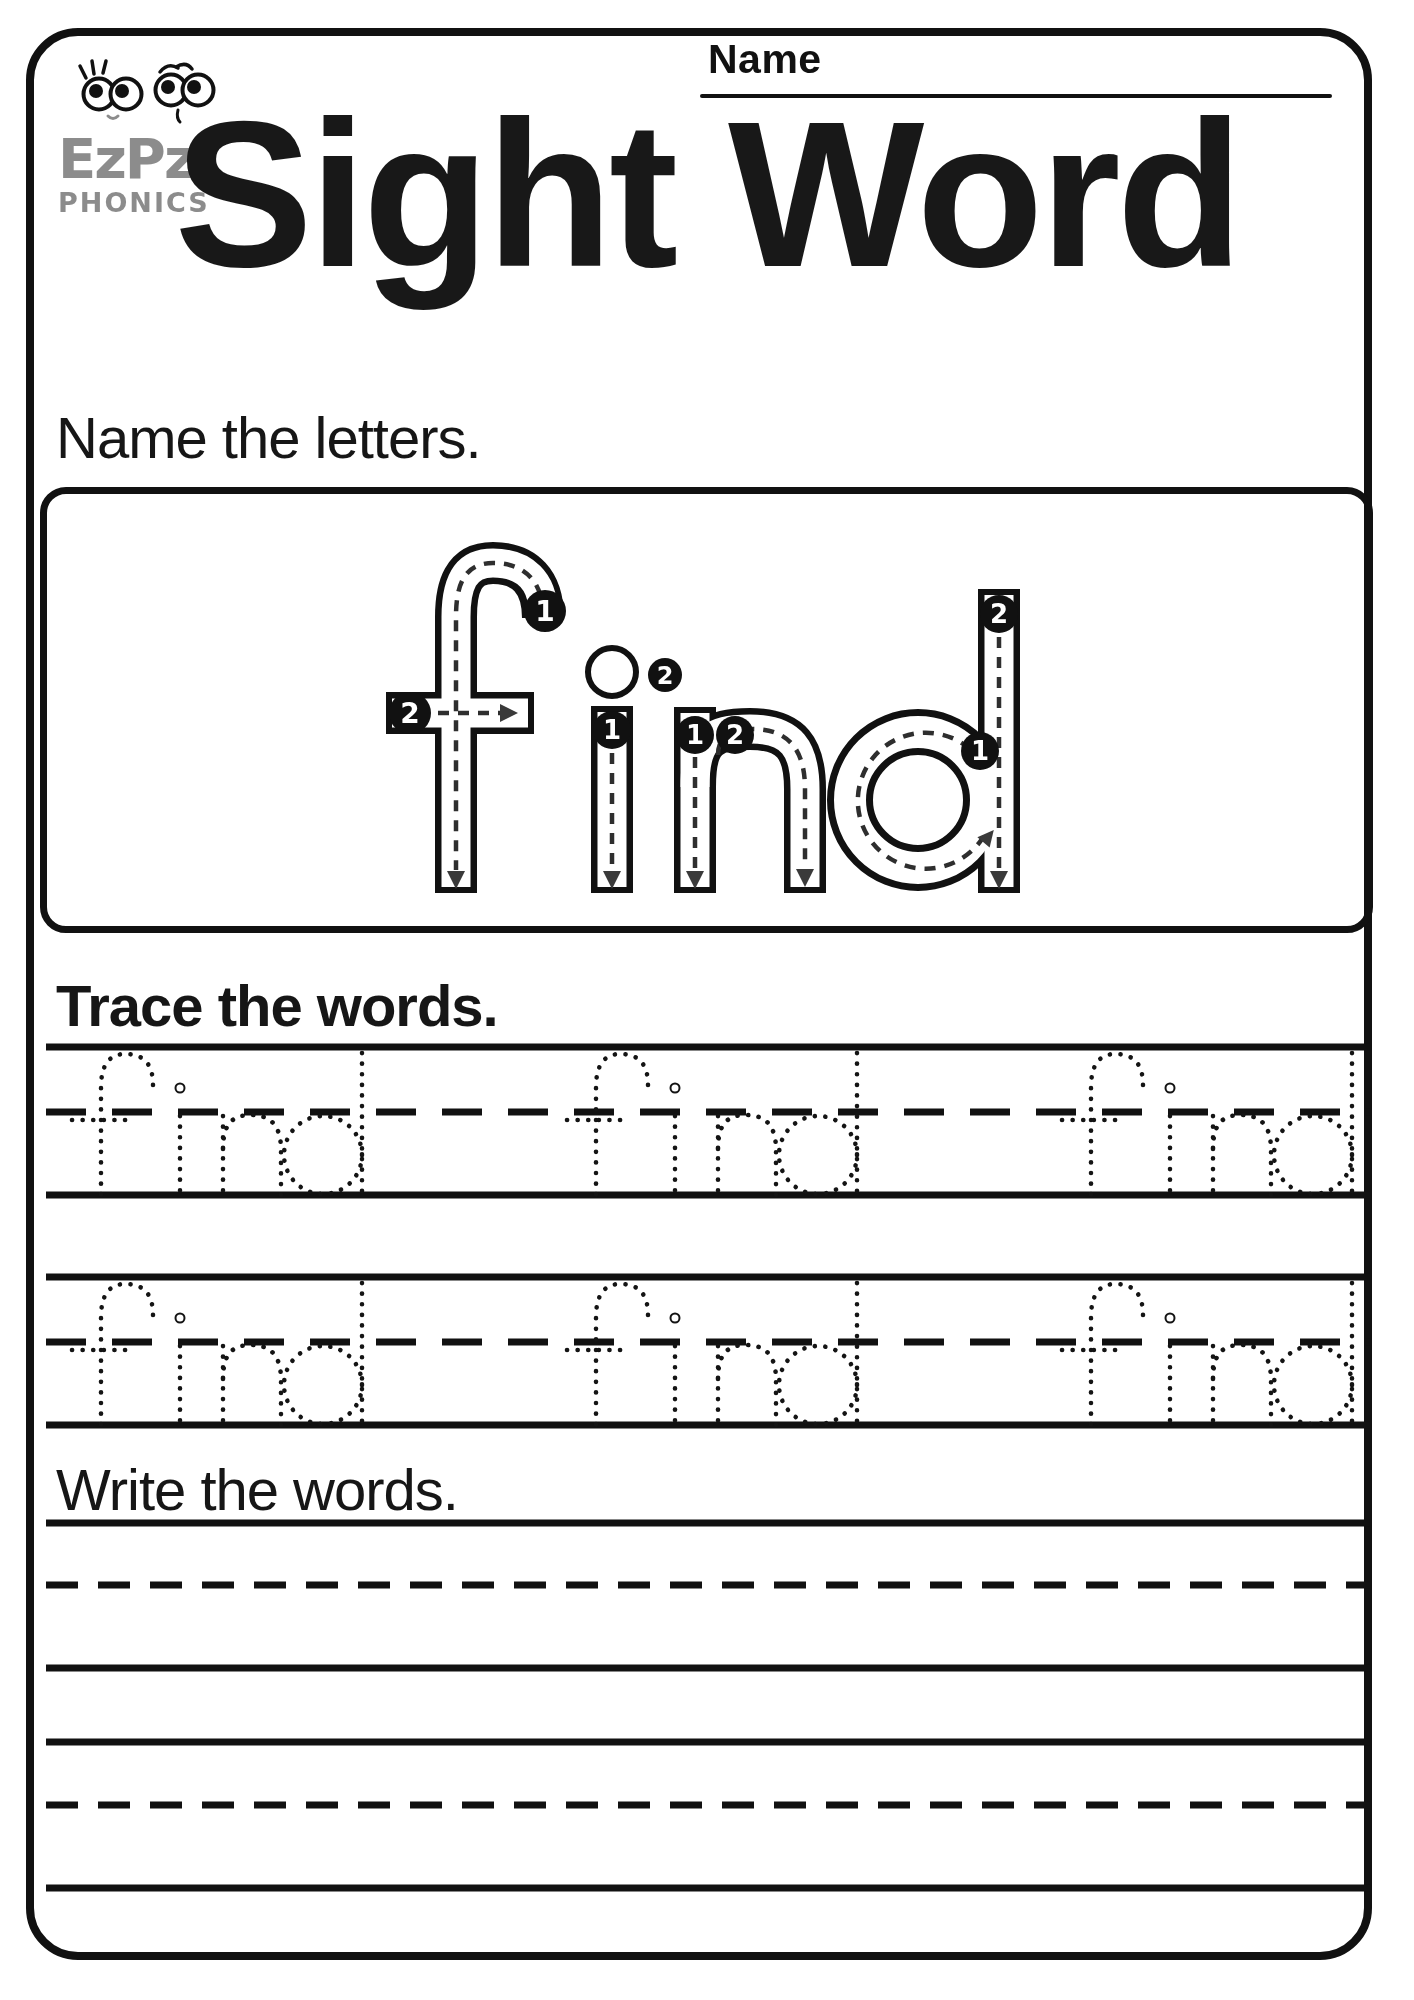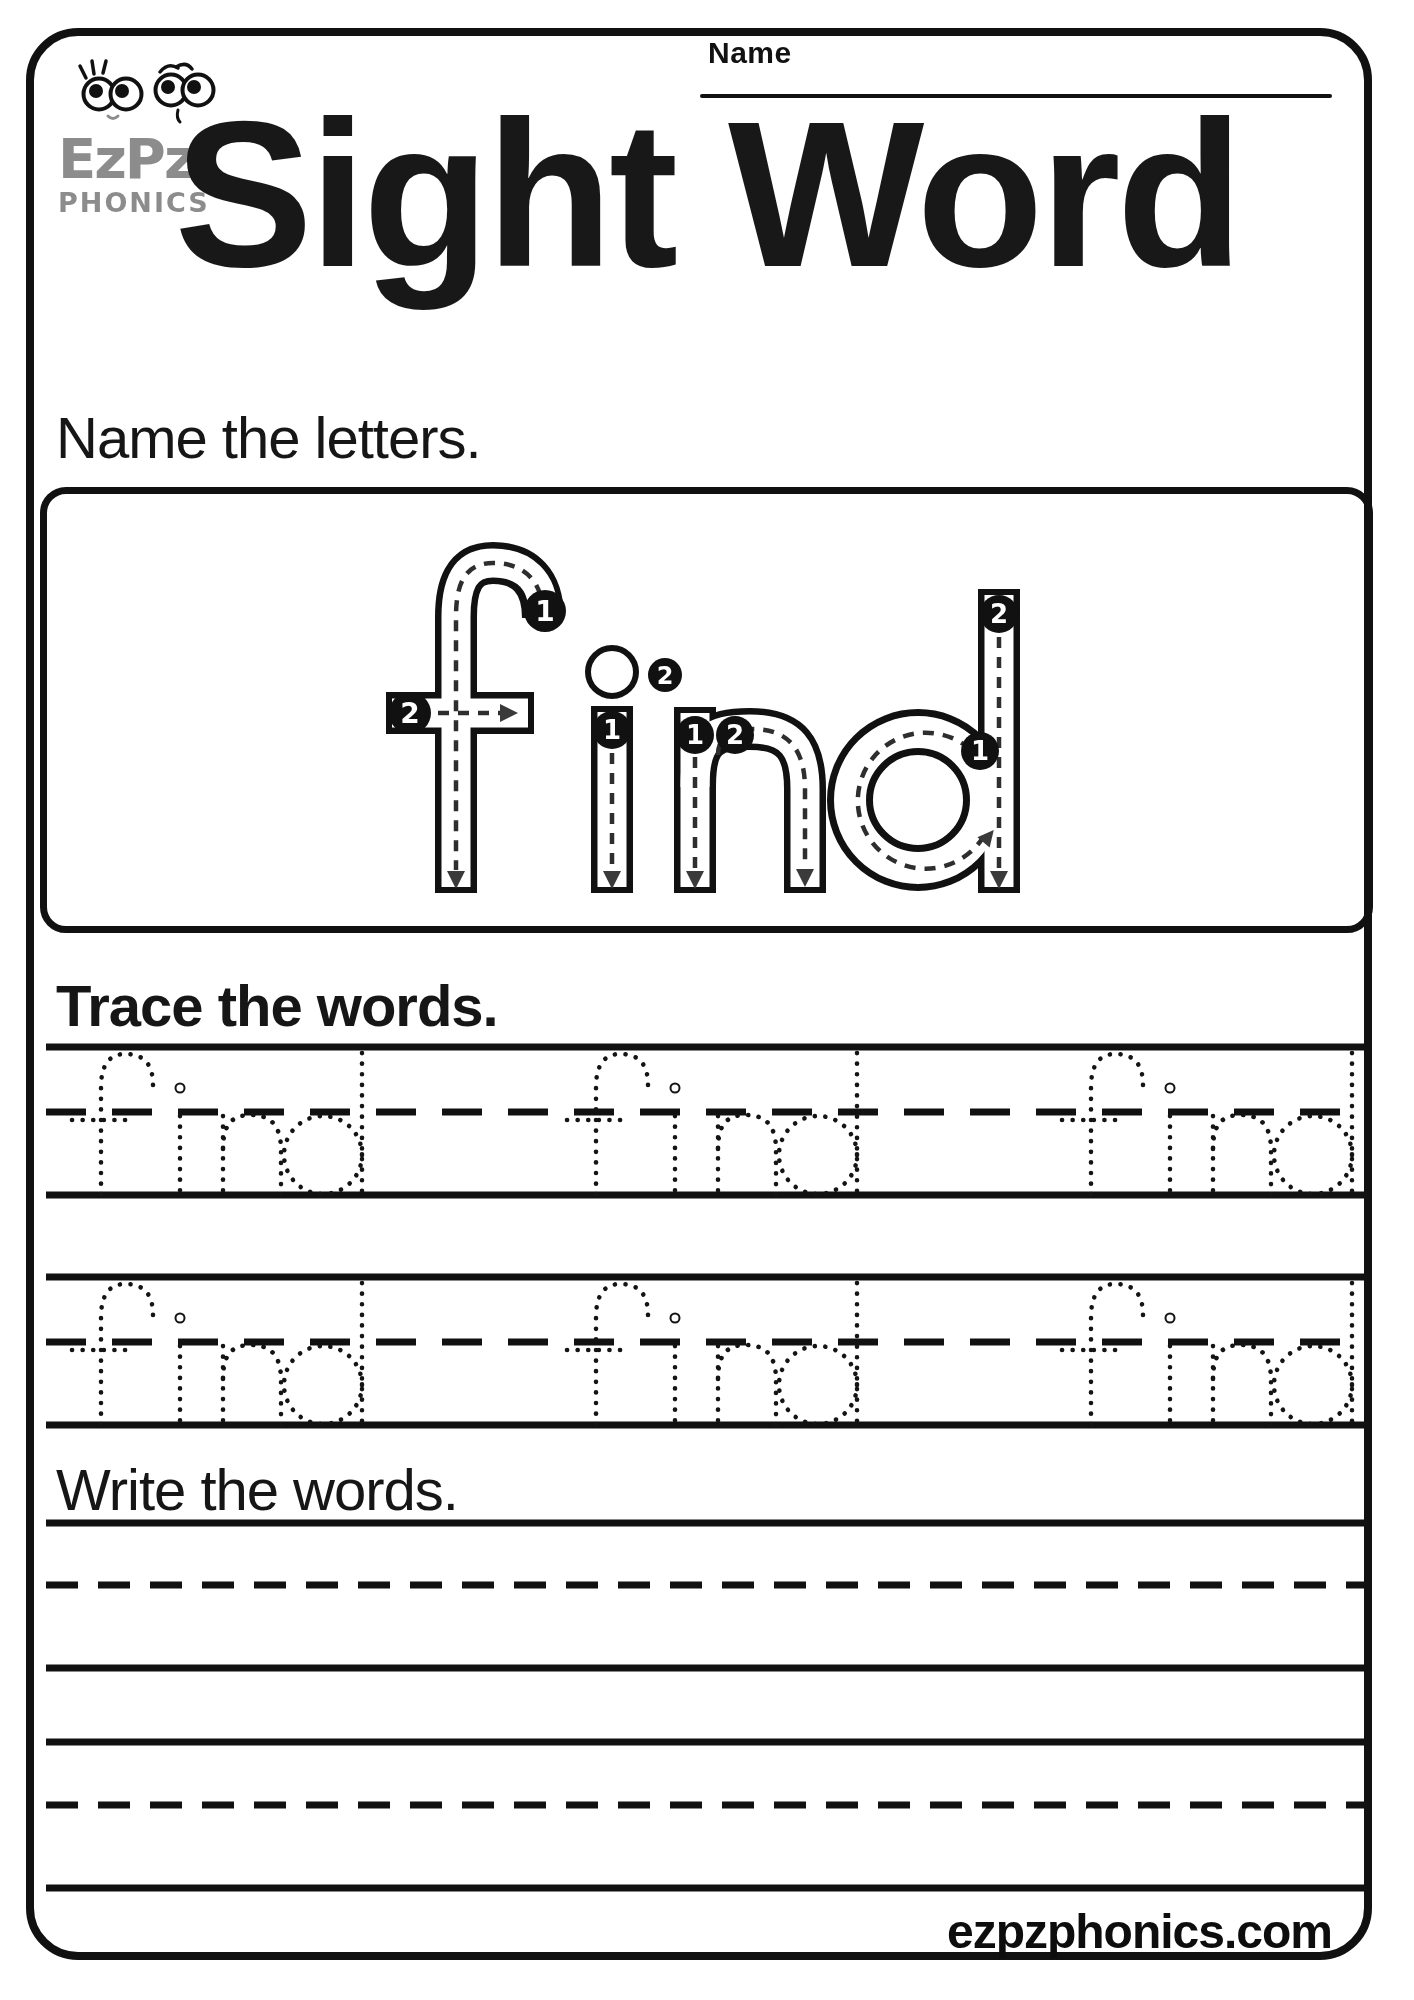--- a/index.html
+++ b/index.html
@@ -8,21 +8,21 @@
     font-family:"Liberation Sans", sans-serif;color:#111;overflow:hidden;
     margin:0 auto;
   }
   .frame{
     position:absolute;left:26px;top:28px;width:1346px;height:1932px;
     border:8px solid #111;border-radius:52px;box-sizing:border-box;
   }
   
   .logo{position:absolute;left:52px;top:52px;width:180px;height:180px;}
   
-  .name-label{position:absolute;left:708px;top:36px;font-size:30px;font-weight:600;letter-spacing:.5px;}
+  .name-label{position:absolute;left:708px;top:36px;font-size:41px;font-weight:600;letter-spacing:.5px;}
   .name-line{position:absolute;left:700px;top:94px;width:632px;height:4px;background:#111;border-radius:2px;}
   
   .title{
     position:absolute;left:0;top:90px;width:1414px;text-align:center;
     font-size:208px;line-height:1;font-weight:bold;letter-spacing:-4px;color:#181818;
   }
   .sec-heading{position:absolute;left:56px;font-size:58px;font-weight:400;color:#161616;letter-spacing:-1px;}
   .h-trace-letters{top:404px;}
   .h-trace-words{top:972px;font-weight:bold;}
   .h-write-words{top:1456px;text-align:right;}
@@ -190,15 +190,14 @@
       <path d="M 6 70 H 1330" stroke-dasharray="32 20"></path>
       <path d="M 6 153 H 1330"></path>
     </g>
     <g stroke="#111" stroke-width="7" fill="none">
       <path d="M 6 227 H 1330"></path>
       <path d="M 6 290 H 1330" stroke-dasharray="32 20"></path>
       <path d="M 6 373 H 1330"></path>
     </g>
   </svg>
 
-  <div class="footer">ezpzphonics.com</div>
 
 </div>
 
 </body></html>

